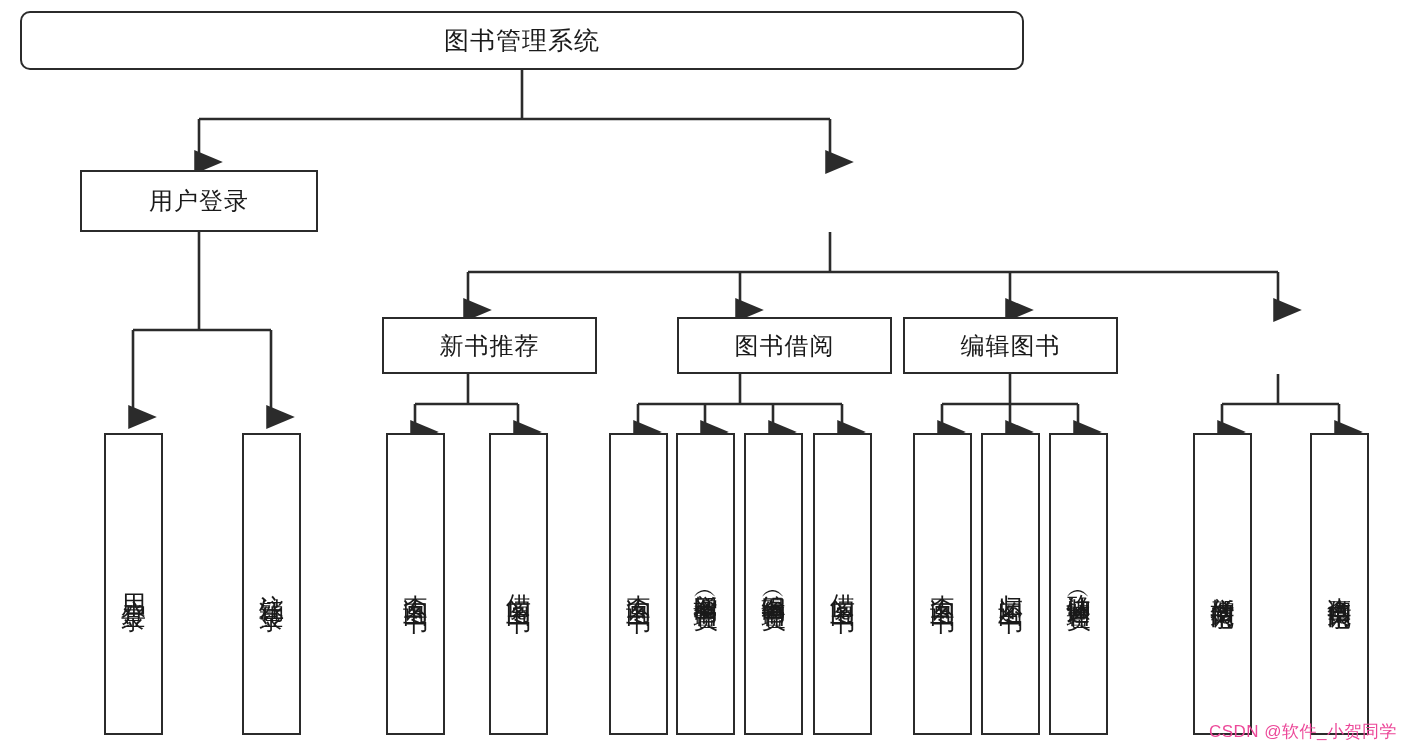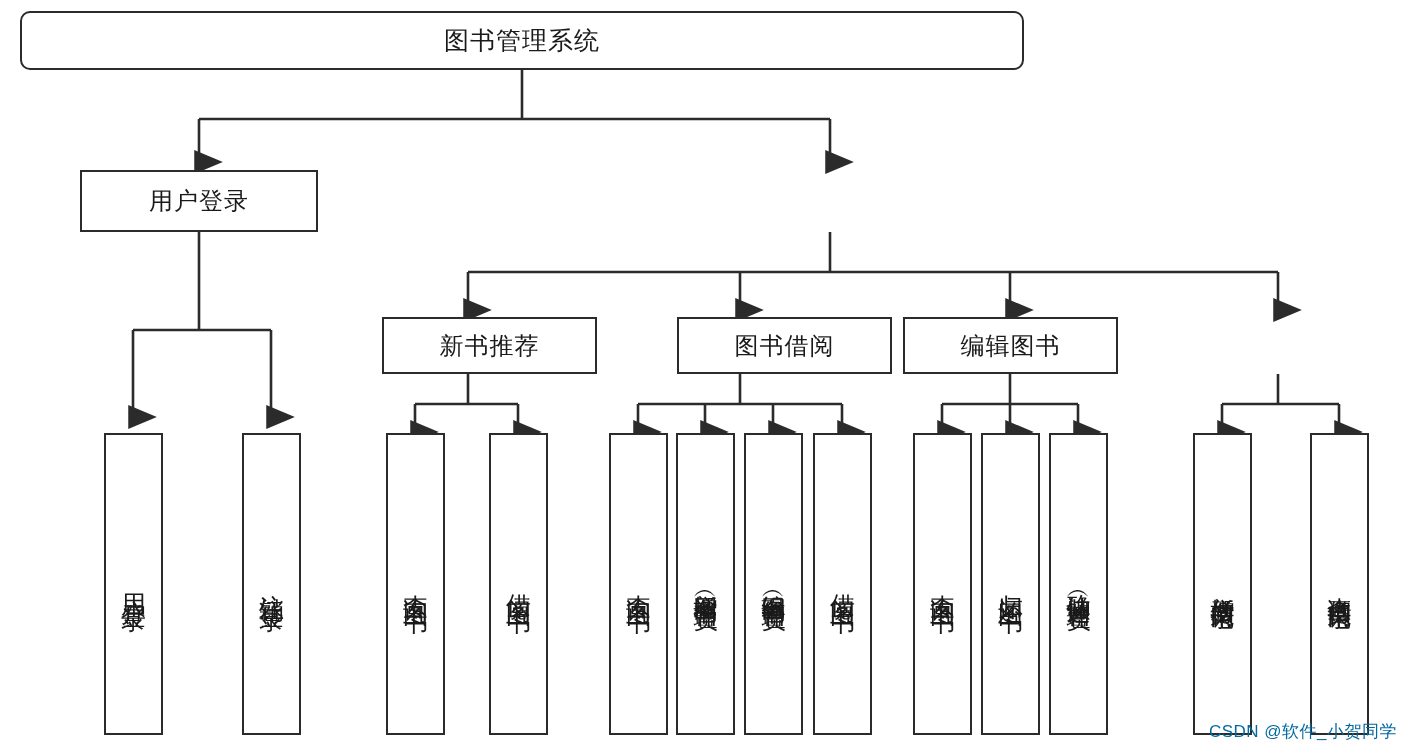--- a/index.html
+++ b/index.html
@@ -63,21 +63,21 @@
   }
   .node.vert.tight .node-label {
     letter-spacing: 2px;
     font-size: 24px;
   }
   .watermark {
     position: absolute;
     right: 8px;
     bottom: 4px;
     font-size: 17px;
-    color: #0369a1;
+    color: #ec4899;
     letter-spacing: 0.5px;
     white-space: nowrap;
   }
 </style>
 </head>
 <body>
 
 <div id="canvas">
 
   <svg class="connectors" viewBox="0 0 1405 747">

